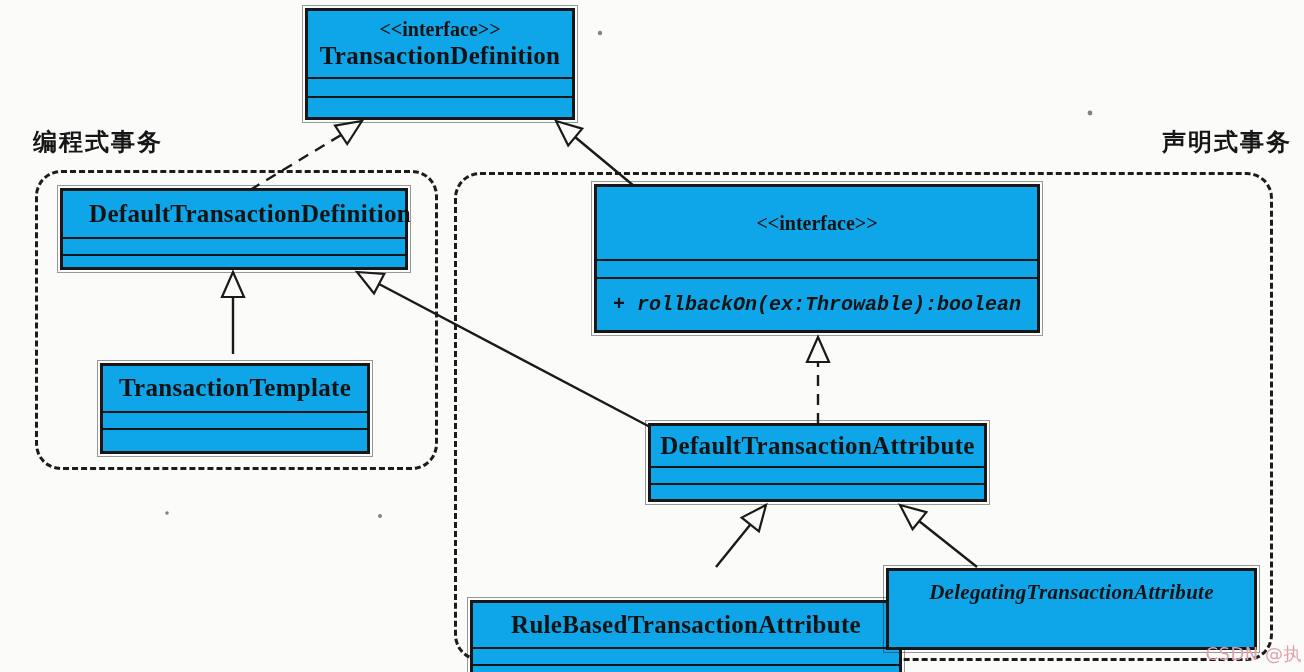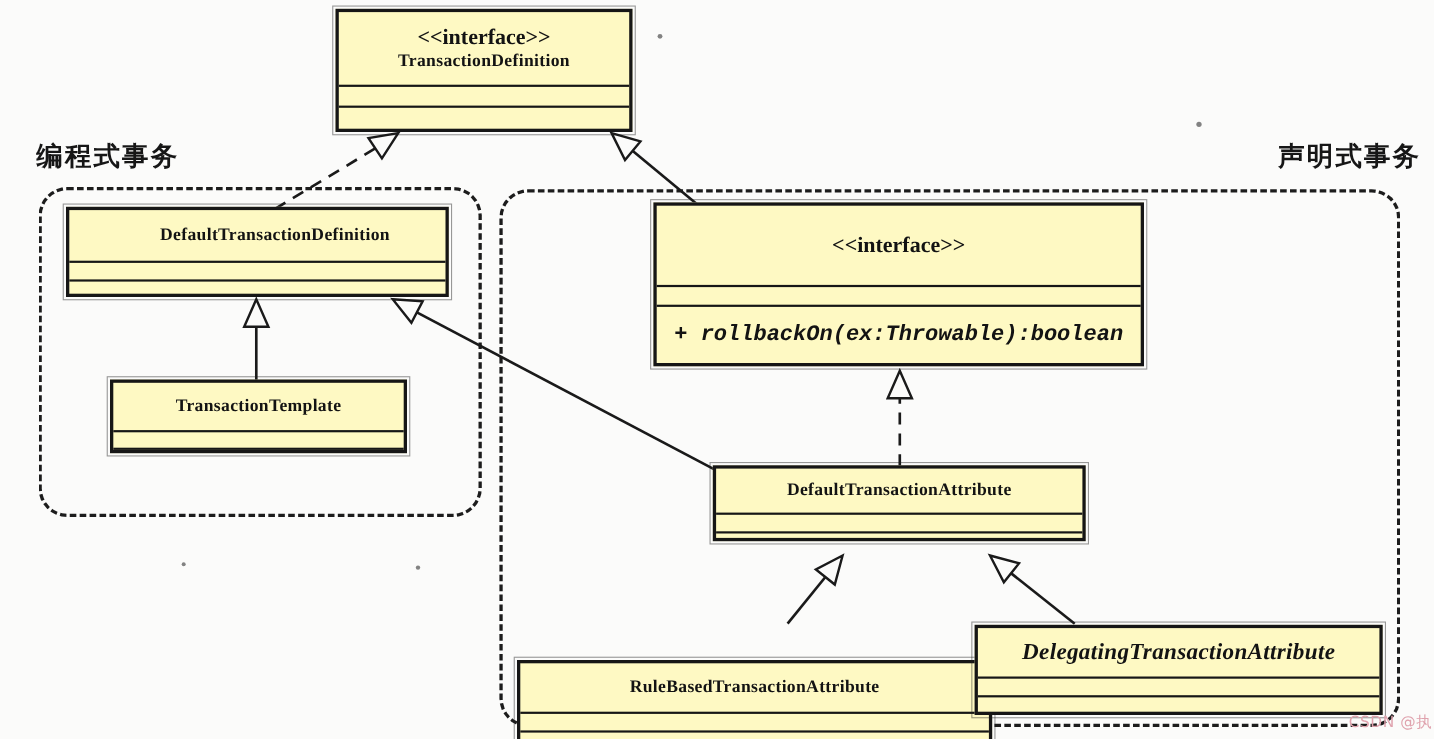--- a/index.html
+++ b/index.html
@@ -22,60 +22,60 @@
   #label-programmatic{left:33px;top:126px;}
   #label-declarative{right:12px;top:126px;}
   
   #edges{position:absolute;left:0;top:0;width:1304px;height:672px;}
   .rel-line{stroke:#1a1a1a;stroke-width:2.4;fill:none;}
   .rel-line.dashed{stroke-dasharray:11 8;}
   .rel-tri{fill:#fbfbfa;stroke:#1a1a1a;stroke-width:2.2;stroke-linejoin:miter;}
   .noise-dot{fill:#5a5a5a;opacity:.75;}
   
   .uml-box{
-    position:absolute;background:#fef9c3;border:3px solid #161616;
+    position:absolute;background:#0ea5e9;border:3px solid #161616;
     outline:1px solid rgba(30,30,30,.45);outline-offset:2px;
     box-sizing:border-box;display:flex;flex-direction:column;color:#131313;
   }
   .uml-title{
     display:flex;flex-direction:column;justify-content:center;align-items:center;
     text-align:center;line-height:1.22;
   }
   .uml-stereotype{font-weight:bold;font-size:20px;}
-  .uml-name{font-weight:bold;font-size:16px;letter-spacing:.3px;white-space:nowrap;}
+  .uml-name{font-weight:bold;font-size:25px;letter-spacing:.3px;white-space:nowrap;}
   .uml-name.italic{font-style:italic;font-size:21px;}
   .uml-comp{border-top:2.5px solid #161616;}
   .uml-method{
     display:flex;align-items:center;justify-content:center;
     font-weight:bold;font-style:italic;font-size:20px;white-space:nowrap;
   }
   
   #box-transaction-definition{left:305px;top:8px;width:270px;height:112px;}
   #box-transaction-definition .uml-title{height:66px;}
   #box-default-transaction-definition{left:60px;top:188px;width:348px;height:82px;}
   #box-default-transaction-definition .uml-title{height:46px;padding-left:32px;}
-  #box-transaction-template{left:100px;top:345px;width:270px;height:67px;}
+  #box-transaction-template{left:100px;top:363px;width:270px;height:91px;}
   #box-transaction-template .uml-title{height:45px;}
   #box-transaction-attribute{left:594px;top:184px;width:446px;height:149px;}
   #box-transaction-attribute .uml-title{height:72px;}
-  #box-default-transaction-attribute{left:648px;top:423px;width:339px;height:69px;}
+  #box-default-transaction-attribute{left:648px;top:423px;width:339px;height:79px;}
   #box-default-transaction-attribute .uml-title{height:40px;}
   #box-rule-based{left:470px;top:600px;width:432px;height:82px;}
   #box-rule-based .uml-title{height:44px;}
-  #box-delegating{left:886px;top:568px;width:371px;height:82px;}
+  #box-delegating{left:886px;top:568px;width:371px;height:82px;align-items:center;}
   #box-delegating .uml-title{height:44px;}
   .comp-a{height:15px;}
   .comp-b{flex:1;font-family:Liberation Mono, monospace;}
   #box-transaction-definition .comp-a{height:17px;}
   #box-transaction-attribute .comp-a{height:16px;}
   
   #watermark{
     position:absolute;right:2px;bottom:6px;
     font-family:"DejaVu Sans","Liberation Sans",sans-serif;
-    font-size:14px;color:#dfa2ad;letter-spacing:.5px;
+    font-size:18px;color:#dfa2ad;letter-spacing:.5px;
   }
 </style>
 </head>
 <body>
 
 <div id="canvas">
 
   <div class="group-label" id="label-declarative">声明式事务</div>
   <div class="group-label" id="label-programmatic">编程式事务</div>
 

